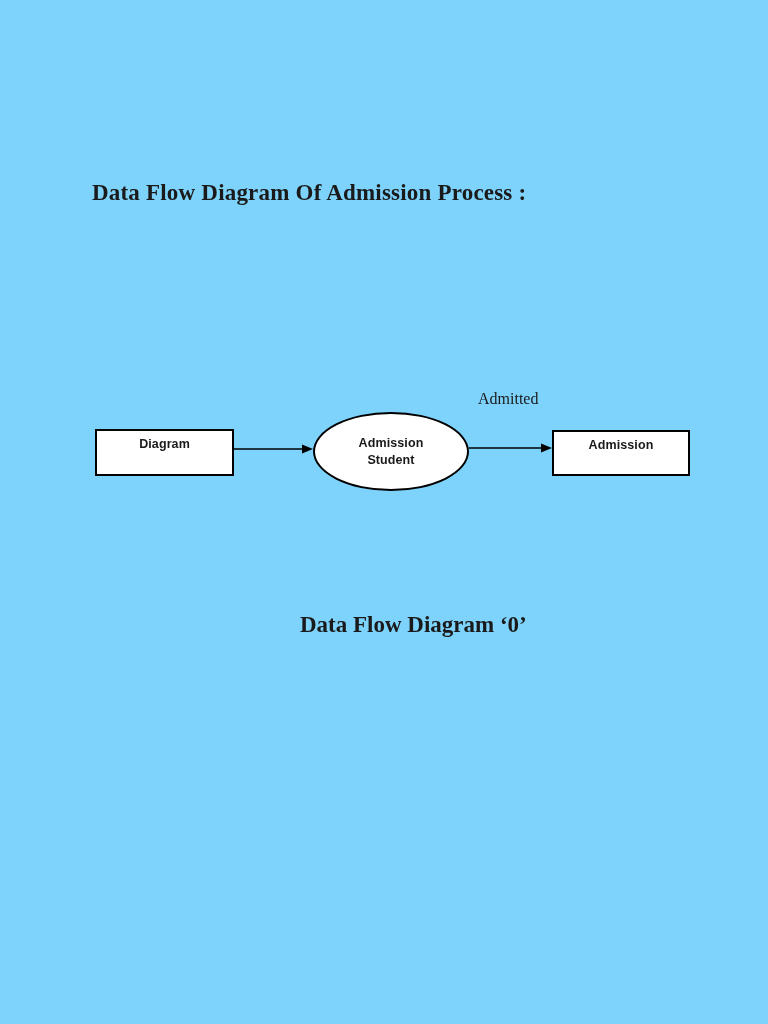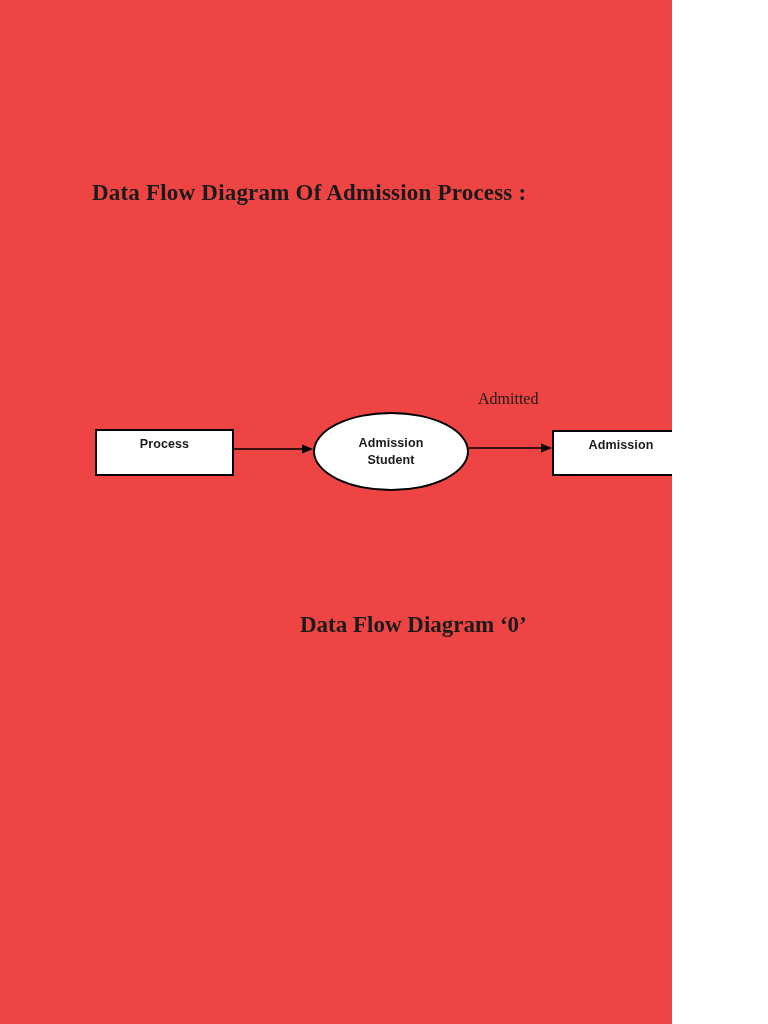--- a/index.html
+++ b/index.html
@@ -2,23 +2,23 @@
 <html><head>
 <meta charset="utf-8">
 <style>
   html, body {
     margin: 0;
     padding: 0;
     background: #ffffff;
   }
   .page {
     position: relative;
-    width: 672px;
+    width: 768px;
     height: 1024px;
-    background: #ef4444;
+    background: #7dd3fc;
     overflow: hidden;
     font-family: "Liberation Serif", serif;
     color: #1a1a1a;
   }
   .heading {
     position: absolute;
     left: 92px;
     top: 180px;
     font-family: "Liberation Serif", serif;
     font-size: 23px;
@@ -120,21 +120,21 @@
       <line x1="234" y1="449" x2="304" y2="449" stroke="#000000" stroke-width="1.6"></line>
       <polygon points="313,449 302,444.4 302,453.6" fill="#000000"></polygon>
     </g>
     <g>
       <line x1="469" y1="448" x2="543" y2="448" stroke="#000000" stroke-width="1.6"></line>
       <polygon points="552,448 541,443.4 541,452.6" fill="#000000"></polygon>
     </g>
   </svg>
 
   <div class="node-rect rect-student">
-    <span class="node-label">Process</span>
+    <span class="node-label">Diagram</span>
   </div>
 
   <div class="node-ellipse">
     <span class="node-label-line">Admission</span>
     <span class="node-label-line">Student</span>
   </div>
 
   <div class="edge-label">Admitted</div>
 
   <div class="node-rect rect-admission">

